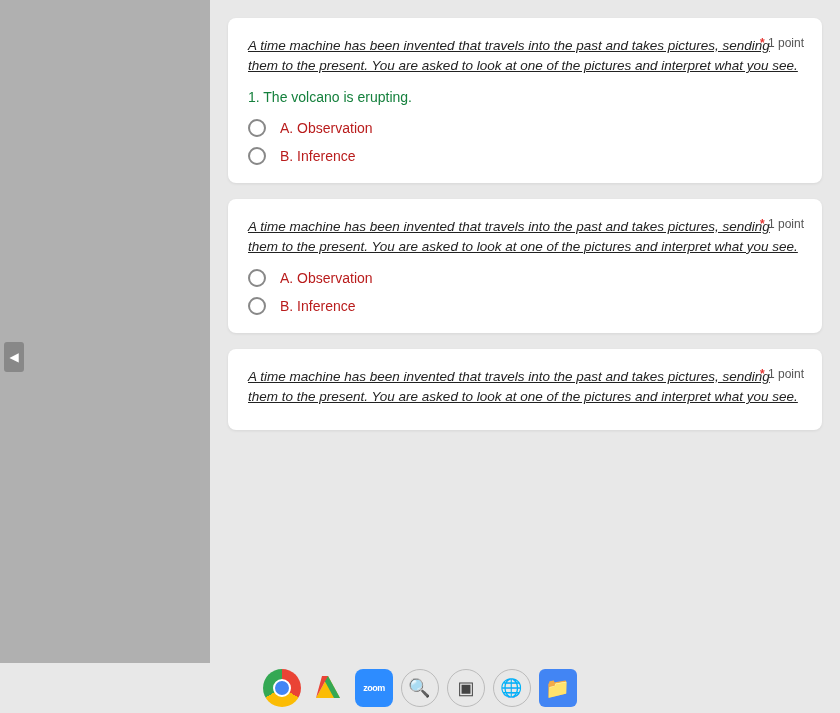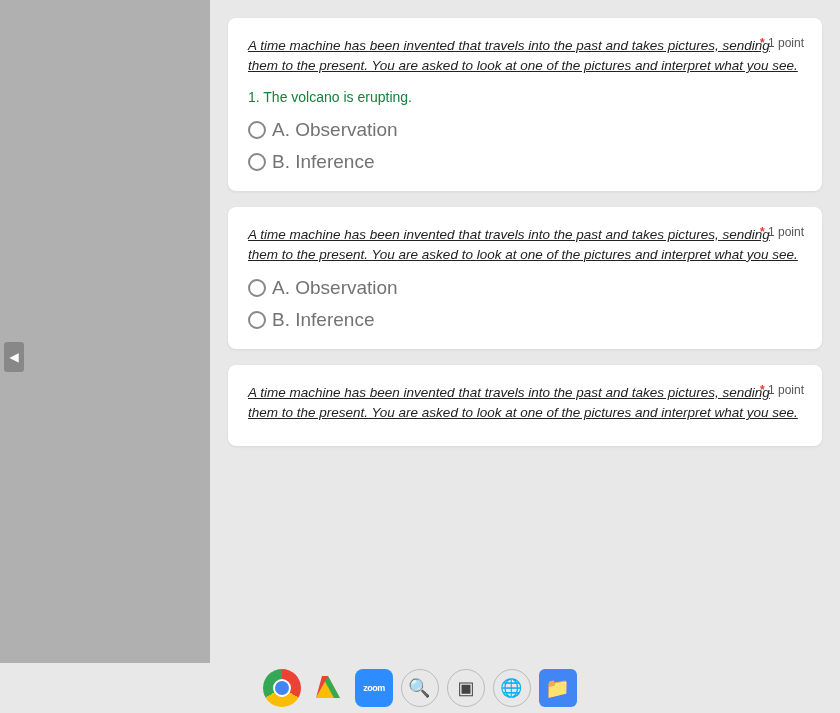--- a/index.html
+++ b/index.html
@@ -71,24 +71,24 @@
     .question-text {
       font-size: 14px;
       color: #15803d;
       margin-bottom: 14px;
       font-weight: 400;
     }
 
     .radio-option {
       display: flex;
       align-items: center;
-      gap: 6px;
+      gap: 14px;
       margin-bottom: 10px;
-      font-size: 19px;
-      color: #737373;
+      font-size: 14px;
+      color: #b91c1c;
       cursor: pointer;
     }
 
     .radio-option:last-child {
       margin-bottom: 0;
       align-items: center;
     }
 
     .radio-circle {
       width: 18px;

